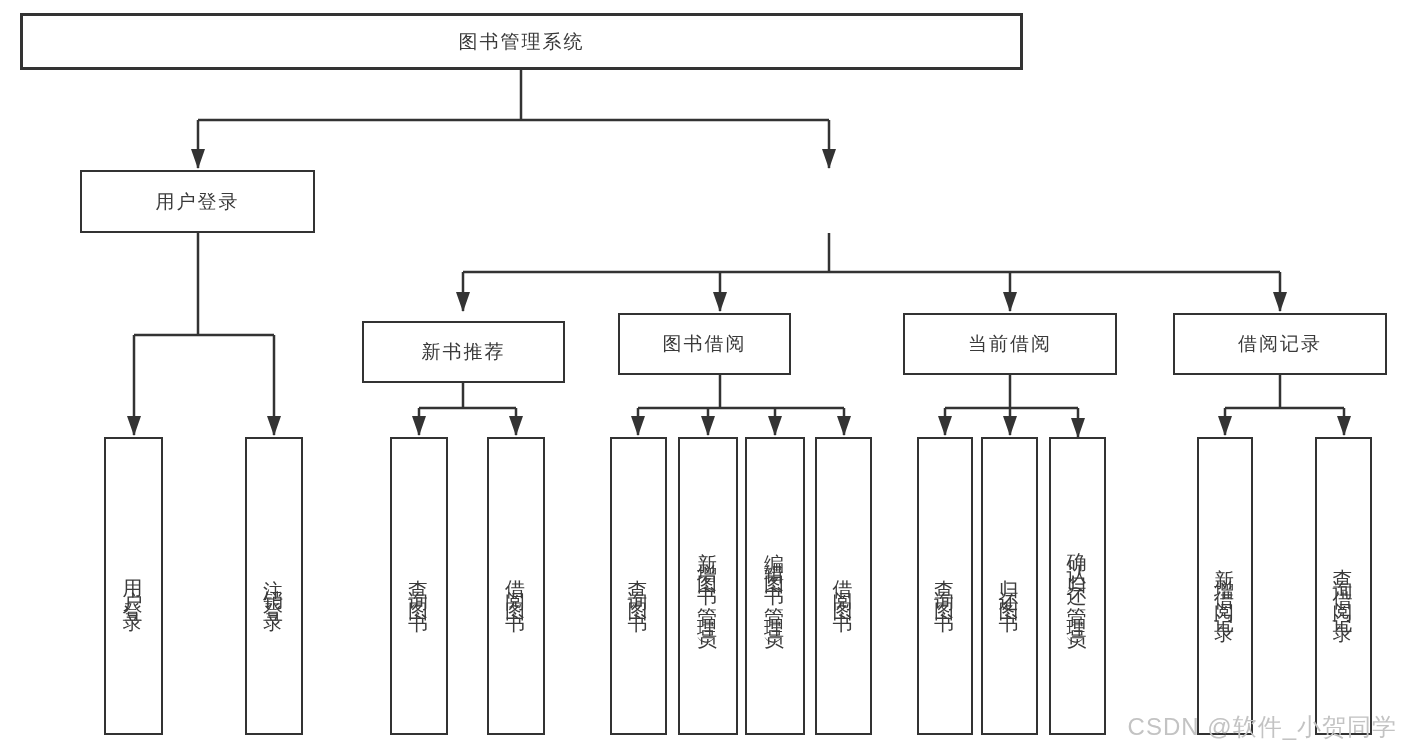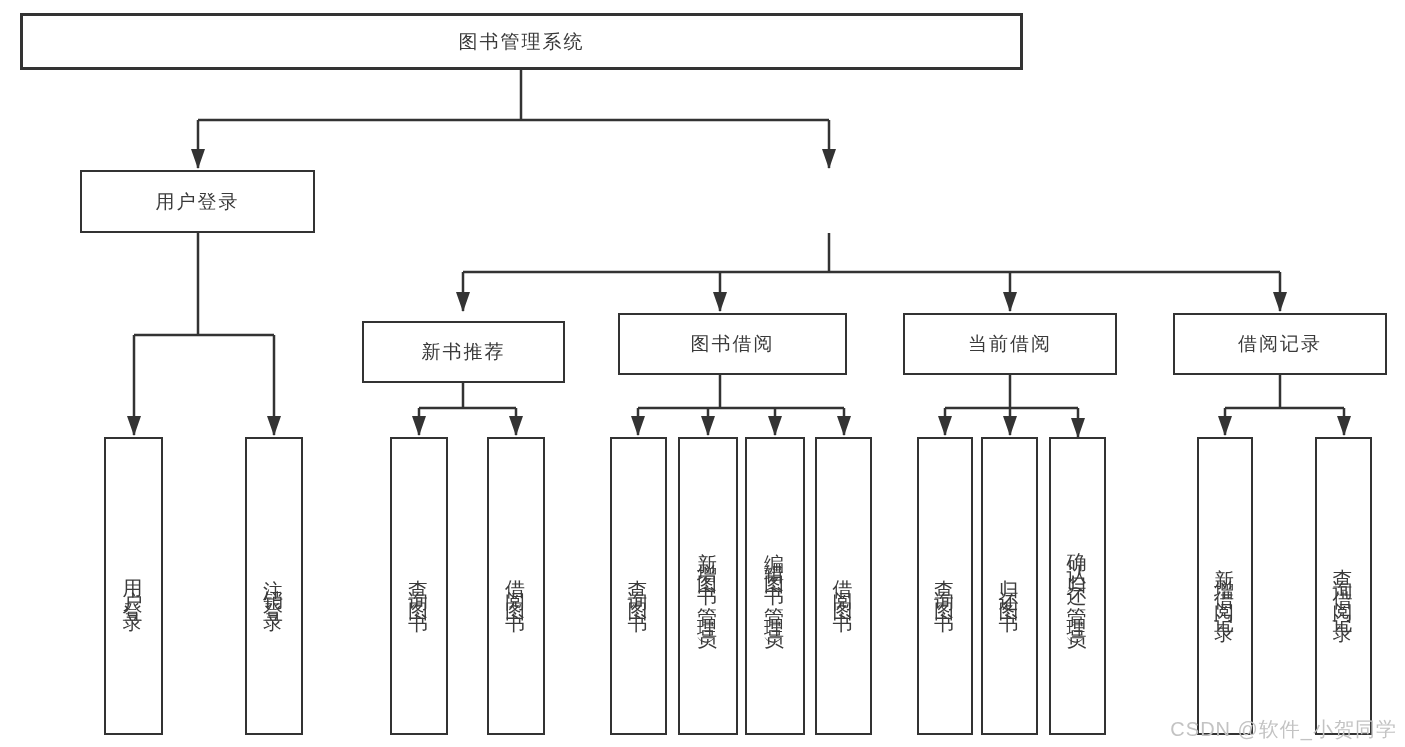--- a/index.html
+++ b/index.html
@@ -46,31 +46,31 @@
     writing-mode: vertical-rl;
     font-size: 20px;
     letter-spacing: 11px;
     color: #3a3a3a;
     white-space: nowrap;
   }
   .watermark {
     position: absolute;
     right: 8px;
     bottom: 4px;
-    font-size: 20px;
+    font-size: 24px;
     color: #c3c3c3;
     letter-spacing: 1px;
     z-index: 3;
   }
   
   #root-box   { left: 20px;   top: 13px;  width: 1003px; height: 57px; }
   #b-login    { left: 80px;   top: 170px; width: 235px;  height: 63px; }
   #b-mgmt     { left: 710px;  top: 170px; width: 237px;  height: 63px; }
   #c-recommend{ left: 362px;  top: 313px; width: 203px;  height: 62px; margin-top: 8px; }
-  #c-borrow   { left: 618px;  top: 313px; width: 229px;  height: 62px; }
+  #c-borrow   { left: 618px;  top: 313px; width: 173px;  height: 62px; }
   #c-current  { left: 903px;  top: 313px; width: 214px;  height: 62px; text-align: right; }
   #c-records  { left: 1173px; top: 313px; width: 214px;  height: 62px; text-align: right; }
   .leaf { top: 437px; height: 298px; }
   #l-a1 { left: 104px;  width: 59px; }
   #l-a2 { left: 245px;  width: 58px; }
   #l-b1 { left: 390px;  width: 58px; }
   #l-b2 { left: 487px;  width: 58px; }
   #l-c1 { left: 610px;  width: 57px; }
   #l-c2 { left: 678px;  width: 60px; }
   #l-c3 { left: 745px;  width: 60px; }

